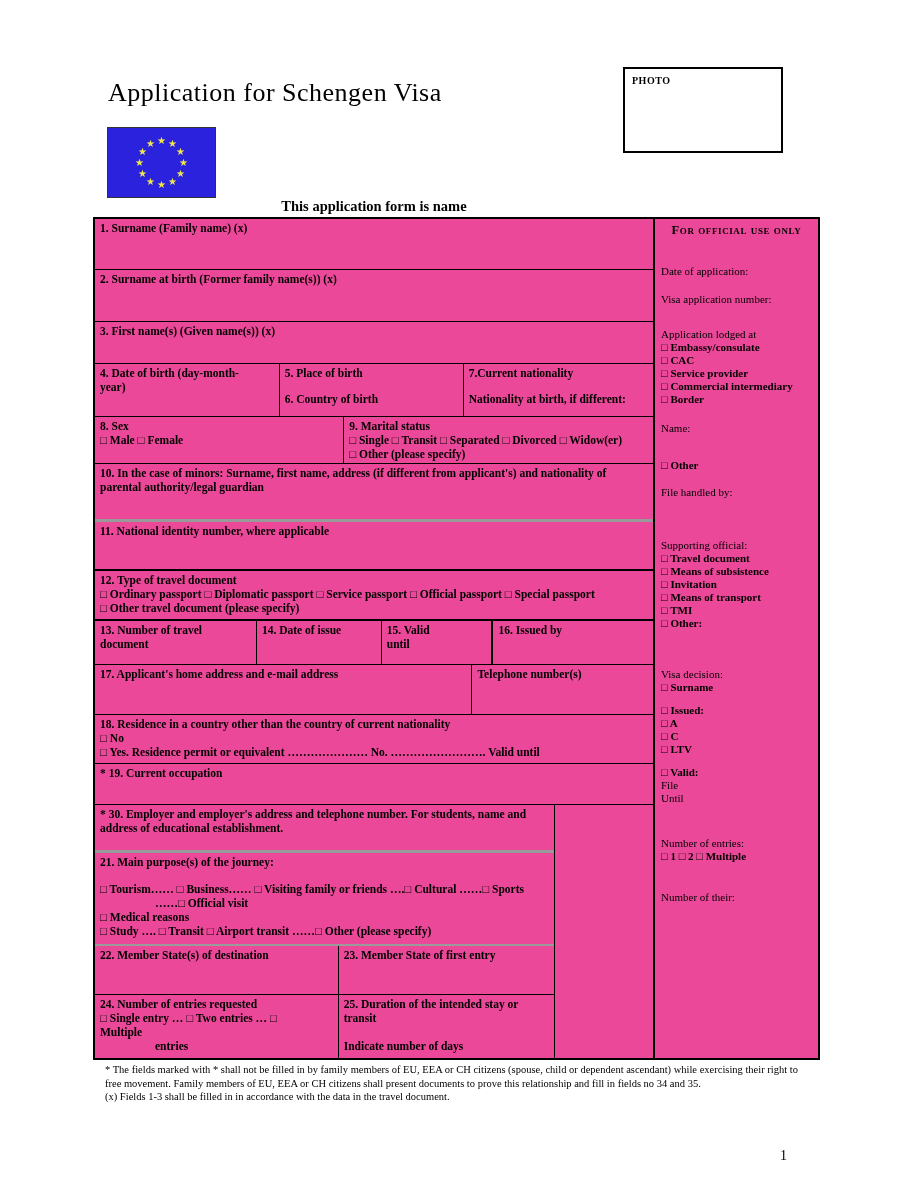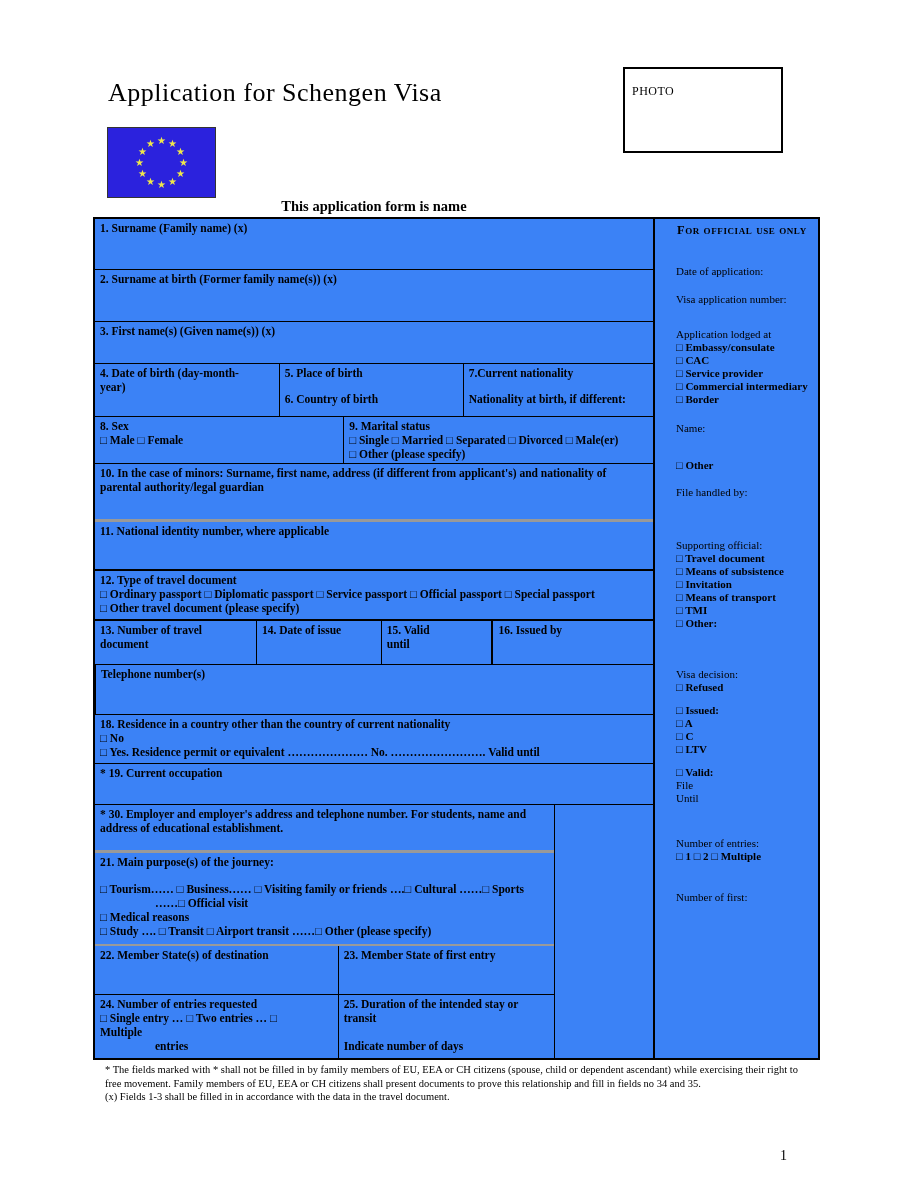--- a/index.html
+++ b/index.html
@@ -5,46 +5,46 @@
   html,body{margin:0;padding:0;}
   body{
     width:900px;height:1200px;position:relative;overflow:hidden;
     background:#ffffff;color:#000;
     font-family:"Liberation Serif", serif;
   }
   .abs{position:absolute;}
 
   
   #page-title{left:108px;top:78px;font-size:26px;font-weight:normal;letter-spacing:0.5px;}
-  #photo-box{left:623px;top:67px;width:160px;height:86px;border:2px solid #000;box-sizing:border-box;padding:15px 7px;font-size:12px;font-weight:normal;letter-spacing:0.5px;}
+  #photo-box{left:623px;top:67px;width:160px;height:86px;border:2px solid #000;box-sizing:border-box;padding:6px 7px;font-size:10px;font-weight:bold;letter-spacing:0.5px;}
   #eu-flag{left:107px;top:127px;width:107px;height:69px;border:1px solid #333;box-sizing:content-box;}
   #free-note{left:93px;top:198px;width:562px;text-align:center;font-weight:bold;font-size:14.5px;}
 
   
-  #form-table{left:93px;top:217px;width:727px;height:843px;border:2px solid #000;box-sizing:border-box;display:flex;background:#3b82f6;}
+  #form-table{left:93px;top:217px;width:727px;height:843px;border:2px solid #000;box-sizing:border-box;display:flex;background:#ec4899;}
   .main-col{width:560px;flex:0 0 560px;border-right:2px solid #000;box-sizing:border-box;display:flex;flex-direction:column;font-size:11.5px;font-weight:bold;line-height:14px;}
   .row{box-sizing:border-box;flex:0 0 auto;border-top:1px solid #000;padding:2px 5px;}
   .row.first{border-top:none;}
   .row.cells{padding:0;display:flex;align-items:stretch;gap:32px;}
   .cell{box-sizing:border-box;border-left:1px solid #000;padding:2px 5px;}
   .cell.nolb{border-left:none;}
   .cell.thicklb{border-left:2px solid #000;}
   .bt-gray{border-top:3px solid #999;}
   .bt-gray2{border-top:2px solid #9a9a9a;}
   .bt-thick{border-top:2px solid #000;}
   .group{display:flex;border-top:1px solid #000;flex:1 1 auto;}
   .group-left{width:460px;flex:0 0 460px;border-right:1px solid #000;box-sizing:border-box;display:flex;flex-direction:column;}
   .group-right{flex:1;}
   .indent55{margin-left:55px;}
   .gap13{margin-top:13px;}
   .gap12{margin-top:12px;}
   .gap14{margin-top:14px;}
 
   
-  .off-col{flex:1;box-sizing:border-box;padding:5px 21px;font-size:11px;line-height:13px;font-weight:normal;}
+  .off-col{flex:1;box-sizing:border-box;padding:5px 6px;font-size:11px;line-height:13px;font-weight:normal;}
   .off-header{text-align:center;font-weight:bold;font-variant:small-caps;font-size:12.5px;letter-spacing:0.6px;}
   .ol{white-space:nowrap;}
   .b{font-weight:bold;}
   .mt10{margin-top:10px}.mt14{margin-top:14px}.mt15{margin-top:15px}.mt16{margin-top:16px}
   .mt22{margin-top:22px}.mt24{margin-top:24px}.mt28{margin-top:28px}.mt32{margin-top:32px}
   .mt38{margin-top:38px}.mt40{margin-top:40px}
 
   
   #footnote{left:105px;top:1063px;width:707px;font-size:10.5px;line-height:1.3;}
   #footnote div{margin:0;}
@@ -111,21 +111,21 @@
       </div>
     </div>
 
     <div class="row cells" style="height:47px">
       <div class="cell nolb" style="width:230px">
         <div>8. Sex</div>
         <div>□ Male □ Female</div>
       </div>
       <div class="cell" style="width:330px">
         <div>9. Marital status</div>
-        <div>□ Single □ Married □ Separated □ Divorced □ Male(er)</div>
+        <div>□ Single □ Transit □ Separated □ Divorced □ Widow(er)</div>
         <div>□ Other (please specify)</div>
       </div>
     </div>
 
     <div class="row" style="height:56px">
       <div>10. In the case of minors: Surname, first name, address (if different from applicant's) and nationality of parental authority/legal guardian</div>
     </div>
 
     <div class="row bt-gray" style="height:50px">
       <div>11. National identity number, where applicable</div>
@@ -146,20 +146,23 @@
       </div>
       <div class="cell" style="width:93px">
         <div>15. Valid until</div>
       </div>
       <div class="cell thicklb" style="width:193px">
         <div>16. Issued by</div>
       </div>
     </div>
 
     <div class="row cells" style="height:50px">
+      <div class="cell nolb" style="width:367px">
+        <div>17. Applicant's home address and e-mail address</div>
+      </div>
       <div class="cell" style="width:193px">
         <div>Telephone number(s)</div>
       </div>
     </div>
 
     <div class="row" style="height:49px">
       <div>18. Residence in a country other than the country of current nationality</div>
       <div>□ No</div>
       <div>□ Yes. Residence permit or equivalent ………………… No. ……………………. Valid until</div>
     </div>
@@ -224,31 +227,31 @@
     <div class="ol b mt24">□ Other</div>
     <div class="ol mt14">File handled by:</div>
     <div class="ol mt40">Supporting official:</div>
     <div class="ol b">□ Travel document</div>
     <div class="ol b">□ Means of subsistence</div>
     <div class="ol b">□ Invitation</div>
     <div class="ol b">□ Means of transport</div>
     <div class="ol b">□ TMI</div>
     <div class="ol b">□ Other:</div>
     <div class="ol mt38">Visa decision:</div>
-    <div class="ol b">□ Refused</div>
+    <div class="ol b">□ Surname</div>
     <div class="ol b mt10">□ Issued:</div>
     <div class="ol b">□ A</div>
     <div class="ol b">□ C</div>
     <div class="ol b">□ LTV</div>
     <div class="ol b mt10">□ Valid:</div>
     <div class="ol">File</div>
     <div class="ol">Until</div>
     <div class="ol mt32">Number of entries:</div>
     <div class="ol b">□ 1 □ 2 □ Multiple</div>
-    <div class="ol mt28">Number of first:</div>
+    <div class="ol mt28">Number of their:</div>
   </div>
 
 </div>
 
 <div id="footnote" class="abs">
   <div>* The fields marked with * shall not be filled in by family members of EU, EEA or CH citizens (spouse, child or dependent ascendant) while exercising their right to free movement. Family members of EU, EEA or CH citizens shall present documents to prove this relationship and fill in fields no 34 and 35.</div>
   <div>(x) Fields 1-3 shall be filled in in accordance with the data in the travel document.</div>
 </div>
 
 <div id="page-number" class="abs">1</div>

